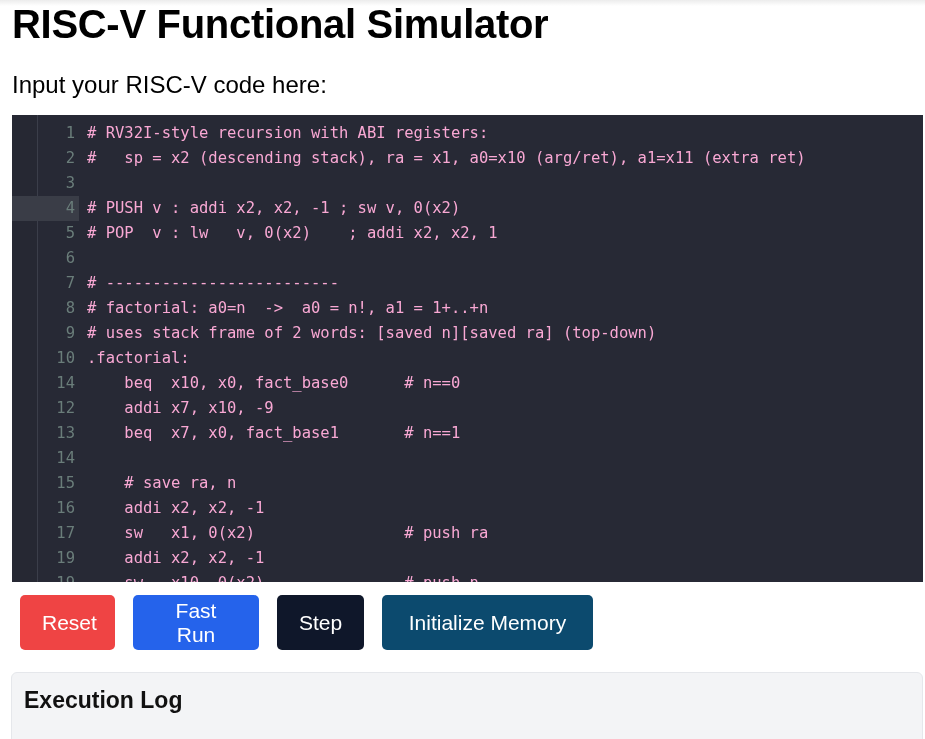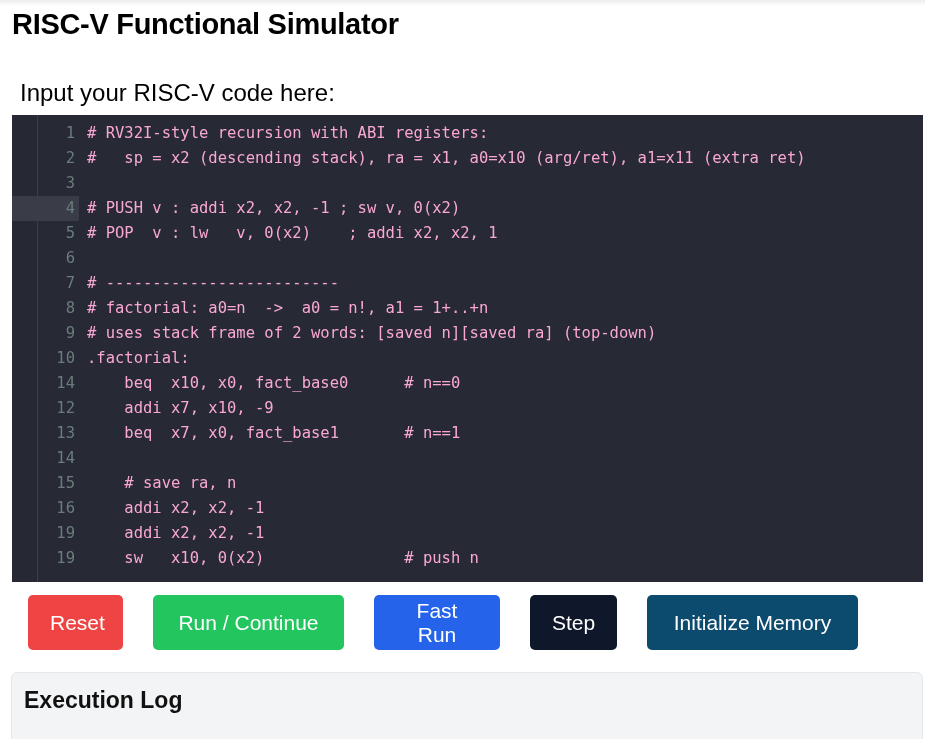--- a/index.html
+++ b/index.html
@@ -18,30 +18,30 @@
       background: linear-gradient(#ececec, #ffffff);
     }
     .page {
       position: relative;
       padding: 0 0 0 12px;
     }
     h1.title {
       position: absolute;
       left: 12px; top: 4px;
       margin: 0;
-      font-size: 29px;
+      font-size: 40px;
       font-weight: bold;
       letter-spacing: -0.3px;
       line-height: 40px;
       color: #000;
     }
     h2.subtitle {
       position: absolute;
       left: 12px; top: 70px;
-      margin: 8px;
+      margin: 0;
       font-size: 24px;
       font-weight: normal;
       line-height: 30px;
       color: #000;
     }
     .editor {
       position: absolute;
       left: 12px; top: 115px;
       width: 911px; height: 467px;
       background: #282a36;
@@ -75,23 +75,23 @@
       background: #3a3d47;
       left: 0; width: 67px;
     }
     .line .code {
       position: absolute;
       left: 75px;
       color: #f9a8d4;
     }
     .buttons {
       position: absolute;
-      left: 28px; top: 595px;
+      left: 20px; top: 595px;
       display: flex;
-      gap: 30px;
+      gap: 18px;
     }
     .btn {
       height: 55px;
       border: none;
       border-radius: 5px;
       color: #ffffff;
       font-family: "Liberation Sans", "DejaVu Sans", sans-serif;
       font-size: 21px;
       padding: 0 22px;
       cursor: pointer;
@@ -139,28 +139,28 @@
         <div class="line"><span class="num">7</span><span class="code"># -------------------------</span></div>
         <div class="line"><span class="num">8</span><span class="code"># factorial: a0=n  -&gt;  a0 = n!, a1 = 1+..+n</span></div>
         <div class="line"><span class="num">9</span><span class="code"># uses stack frame of 2 words: [saved n][saved ra] (top-down)</span></div>
         <div class="line"><span class="num">10</span><span class="code">.factorial:</span></div>
         <div class="line"><span class="num">14</span><span class="code">    beq  x10, x0, fact_base0      # n==0</span></div>
         <div class="line"><span class="num">12</span><span class="code">    addi x7, x10, -9</span></div>
         <div class="line"><span class="num">13</span><span class="code">    beq  x7, x0, fact_base1       # n==1</span></div>
         <div class="line"><span class="num">14</span><span class="code"></span></div>
         <div class="line"><span class="num">15</span><span class="code">    # save ra, n</span></div>
         <div class="line"><span class="num">16</span><span class="code">    addi x2, x2, -1</span></div>
+        <div class="line"><span class="num">17</span><span class="code">    sw   x1, 0(x2)                # push ra</span></div>
         <div class="line"><span class="num">19</span><span class="code">    addi x2, x2, -1</span></div>
         <div class="line"><span class="num">19</span><span class="code">    sw   x10, 0(x2)               # push n</span></div>
       </div>
   </div>
 
   <div class="buttons">
     <button class="btn btn-reset">Reset</button>
-    <button class="btn btn-run">Run / Continue</button>
     <button class="btn btn-fast">Fast Run</button>
     <button class="btn btn-step">Step</button>
     <button class="btn btn-init">Initialize Memory</button>
   </div>
 
   <div class="log-panel">
     <h3 class="log-title">Execution Log</h3>
   </div>
 </div>
 

